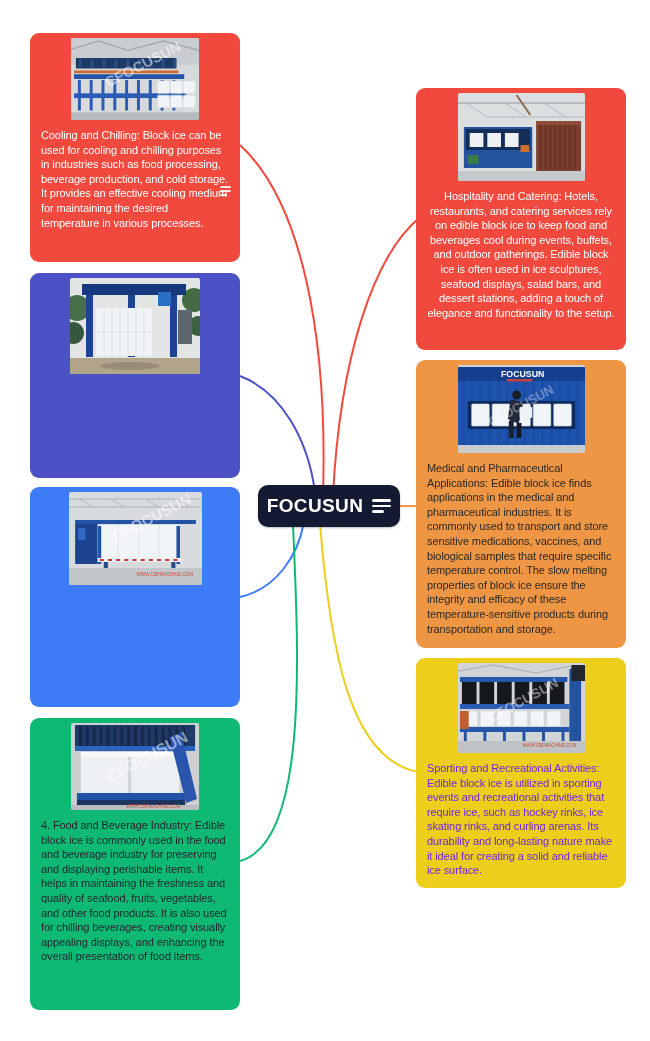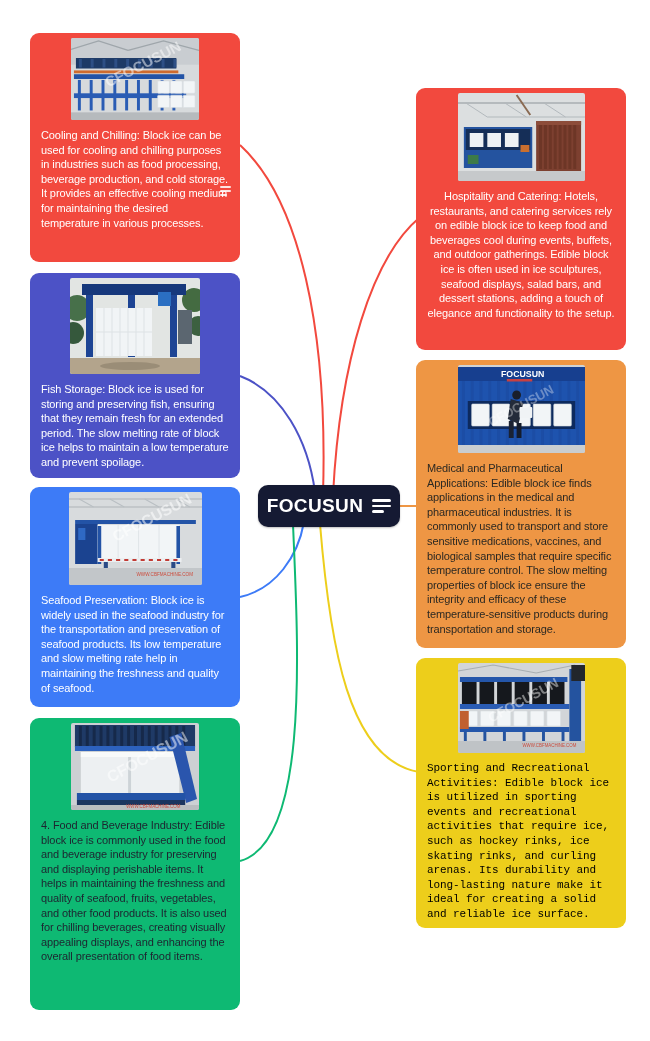--- a/index.html
+++ b/index.html
@@ -117,21 +117,20 @@
         <rect x="58" y="17" width="7" height="62" fill="#1d4494"></rect>
         <rect x="100" y="17" width="7" height="62" fill="#1d4494"></rect>
    <rect x="88" y="14" width="13" height="14" fill="#2b6fc2"></rect>
    <rect x="26" y="30" width="56" height="48" fill="#f1f4f6"></rect>
    <path d="M34 30 V78 M42 30 V78 M50 30 V78 M58 30 V78 M66 30 V78 M74 30 V78 M26 54 H82" stroke="#dde2e5" stroke-width="1"></path>
    <rect x="108" y="32" width="14" height="34" fill="#5b6670"></rect>
    <rect y="80" width="130" height="16" fill="#b3a48c"></rect>
         <ellipse cx="60" cy="88" rx="30" ry="4" fill="#9a8d77"></ellipse>
       </svg>
     </div>
-    <div class="text" style="color: rgb(255, 255, 255);">Fish Storage: Block ice is used for storing and preserving fish, ensuring that they remain fresh for an extended period. The slow melting rate of block ice helps to maintain a low temperature and prevent spoilage.</div>
   </div>
 <div class="card" style="left: 30px; top: 487px; min-height: 220px; background: rgb(61, 123, 247);">
     <div class="photo" style="width: 133px; height: 93px;">
       <svg width="133" height="93" viewBox="0 0 130 93" preserveAspectRatio="none">
         <rect width="130" height="93" fill="#d8dbdd"></rect>
    <path d="M0 7 H130 M0 15 H130" stroke="#aeb4b8" stroke-width="1.2"></path>
    <path d="M10 7 L24 15 M40 7 L54 15 M74 7 L88 15 M104 7 L118 15" stroke="#b9bfc3" stroke-width="1"></path>
    <rect x="6" y="28" width="118" height="4" fill="#2353a6"></rect>
    <rect x="6" y="32" width="22" height="40" fill="#1b4390"></rect>
         <rect x="9" y="36" width="7" height="12" fill="#2f69c4"></rect>
@@ -141,21 +140,20 @@
         <rect x="105" y="34" width="3.5" height="38" fill="#2353a6"></rect>
    <rect x="28" y="66" width="82" height="4" fill="#eceff1"></rect>
    <path d="M30 68 H110" stroke="#c23b35" stroke-width="2" stroke-dasharray="4 4"></path>
    <rect x="34" y="70" width="4" height="6" fill="#2a4a86"></rect>
         <rect x="100" y="70" width="4" height="6" fill="#2a4a86"></rect>
    <rect y="76" width="130" height="17" fill="#c2c6c9"></rect>
         <text transform="rotate(-28 46 50)" x="46" y="50" font-size="15" font-weight="bold" fill="rgba(255,255,255,.55)" font-family="Liberation Sans,sans-serif">CFOCUSUN</text>
         <text x="66" y="84" font-size="4.5" fill="#cc4b3c" font-family="Liberation Sans,sans-serif">WWW.CBFMACHINE.COM</text>
       </svg>
     </div>
-    <div class="text" style="color: rgb(255, 255, 255);">Seafood Preservation: Block ice is widely used in the seafood industry for the transportation and preservation of seafood products. Its low temperature and slow melting rate help in maintaining the freshness and quality of seafood.</div>
   </div>
 <div class="card" style="left: 30px; top: 718px; min-height: 292px; background: rgb(14, 185, 115);">
     <div class="photo" style="width: 128px; height: 87px;">
       <svg width="128" height="87" viewBox="0 0 130 87" preserveAspectRatio="none">
         <rect width="130" height="87" fill="#ccd0d3"></rect>
    <rect x="4" y="2" width="122" height="22" fill="#1f3a66"></rect>
    <rect x="8" y="3" width="3" height="20" fill="#16294a"></rect>
         <rect x="15" y="3" width="3" height="20" fill="#16294a"></rect>
         <rect x="22" y="3" width="3" height="20" fill="#16294a"></rect>
         <rect x="29" y="3" width="3" height="20" fill="#16294a"></rect>
@@ -280,14 +278,14 @@
         <rect x="86" y="69" width="3" height="9" fill="#24539f"></rect>
         <rect x="106" y="69" width="3" height="9" fill="#24539f"></rect>
    <rect x="114" y="6" width="12" height="72" fill="#24539f"></rect>
         <rect x="116" y="2" width="14" height="16" fill="#22262c"></rect>
    <rect x="2" y="48" width="9" height="18" fill="#c06030"></rect>
    <rect y="78" width="130" height="12" fill="#bfc3c6"></rect>
         <text transform="rotate(-28 34 60)" x="34" y="60" font-size="14" font-weight="bold" fill="rgba(255,255,255,.45)" font-family="Liberation Sans,sans-serif">CFOCUSUN</text>
         <text x="66" y="84" font-size="4.5" fill="#cc4b3c" font-family="Liberation Sans,sans-serif">WWW.CBFMACHINE.COM</text>
       </svg>
     </div>
-    <div class="text" style="color: #000000; font-family: Liberation Mono, monospace;">Sporting and Recreational Activities: Edible block ice is utilized in sporting events and recreational activities that require ice, such as hockey rinks, ice skating rinks, and curling arenas. Its durability and long-lasting nature make it ideal for creating a solid and reliable ice surface.</div>
+    <div class="text" style="color: #6d28d9;">Sporting and Recreational Activities: Edible block ice is utilized in sporting events and recreational activities that require ice, such as hockey rinks, ice skating rinks, and curling arenas. Its durability and long-lasting nature make it ideal for creating a solid and reliable ice surface.</div>
   </div>
 
 </body></html>

